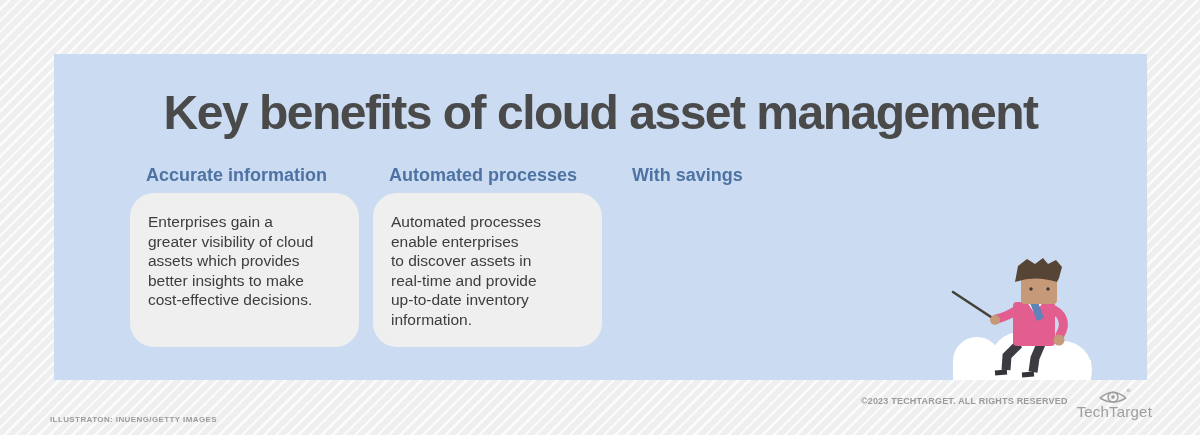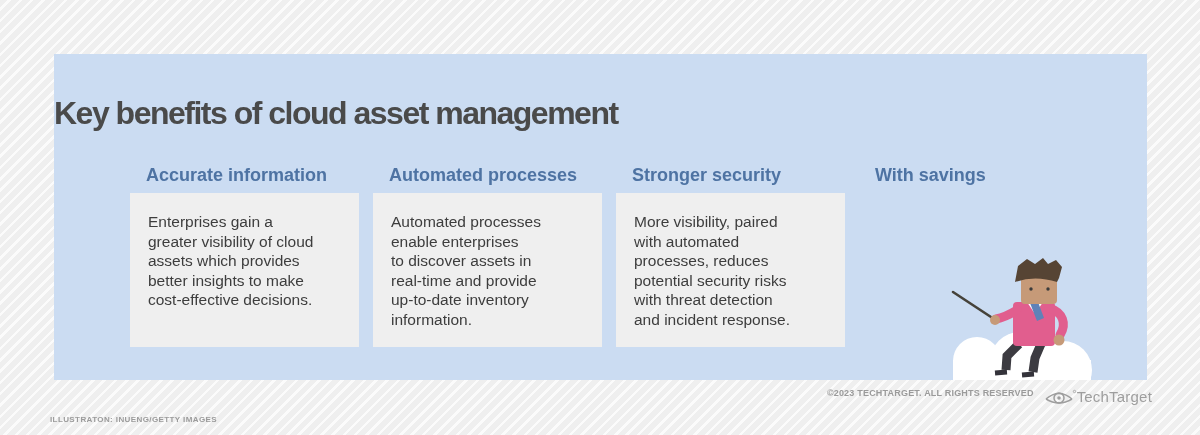--- a/index.html
+++ b/index.html
@@ -6,54 +6,54 @@
   body { font-family:"Liberation Sans", sans-serif; }
   .page {
     position:relative; width:1200px; height:435px; overflow:hidden;
     background:repeating-linear-gradient(135deg, #efefef 0px, #efefef 5.5px, #fbfbfb 5.5px, #fbfbfb 8px);
   }
   .panel {
     position:absolute; left:54px; top:54px; width:1093px; height:326px;
     background:#cbdcf2;
   }
   .title {
-    padding-top:33px; text-align:left;
-    font-size:32px; font-weight:bold; letter-spacing:-1.5px;
+    padding-top:33px; text-align:center;
+    font-size:48px; font-weight:bold; letter-spacing:-1.5px;
     color:#4a4a4a; line-height:52px;
   }
   .columns {
     position:absolute; left:68px; top:111px; width:1102px;
     display:flex; gap:14px;padding-left:8px;
   }
   .col { width:229px; }
   .col-heading {
     margin:0 0 8px 16px; font-size:18px; font-weight:bold;
     color:#4e73a3; line-height:20px;
   }
   .card {
-    background:#efefef; height:154px; padding:19px 14px 0 18px;
+    background:#efefef; height:154px; padding:19px 14px 0 18px;border-radius:24px;
   }
   .card-text {
     font-size:15.5px; line-height:19.5px; color:#3d3d3d;
     white-space:pre-line;
   }
   .character { position:absolute; left:945px; top:258px; z-index:3; }
   .footer-left {
     position:absolute; left:50px; top:401px;
     font-size:8px; font-weight:bold; letter-spacing:0.4px; color:#9b9b9b;margin-top:14px;
   }
   .footer-right {
     position:absolute; right:48px; top:388px;
     display:flex; align-items:center; gap:9px;
   }
   .copyright {
     font-size:9px; font-weight:bold; letter-spacing:0.2px;
     color:#9b9b9b; padding-bottom:7px;
   }
-  .logo { display:flex; flex-direction:row; align-items:center; }
+  .logo { display:flex; flex-direction:column; align-items:center; }
   .logo-text {
     font-size:15px; color:#9e9e9e; letter-spacing:0.2px; line-height:16px;
   }
 </style>
 </head>
 <body>
 
 <div class="page">
 
   <div class="panel">
@@ -72,31 +72,20 @@
       </div>
       <div class="col">
         <h2 class="col-heading">Automated processes</h2>
         <div class="card">
           <div class="card-text">Automated processes
 enable enterprises
 to discover assets in
 real-time and provide
 up-to-date inventory
 information.</div>
-        </div>
-      </div>
-      <div class="col">
-        <h2 class="col-heading">Stronger security</h2>
-        <div class="card">
-          <div class="card-text">More visibility, paired
-with automated
-processes, reduces
-potential security risks
-with threat detection
-and incident response.</div>
         </div>
       </div>
       <div class="col">
         <h2 class="col-heading">With savings</h2>
       </div>
     </div>
   </div>
 
   <svg class="character" width="160" height="122" viewBox="0 0 160 122">
 

